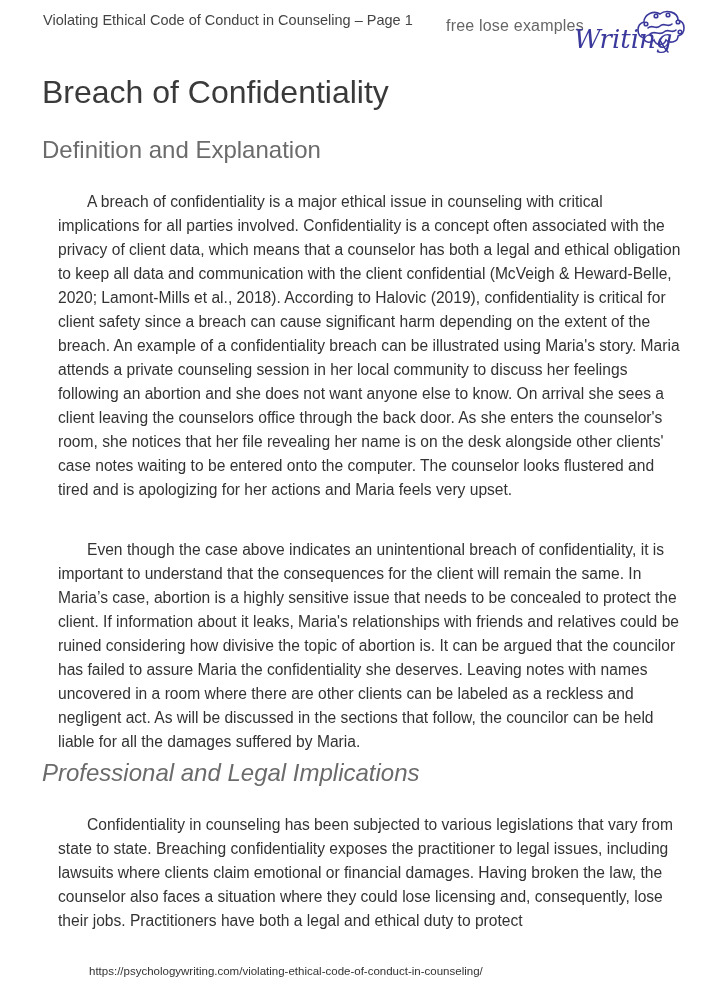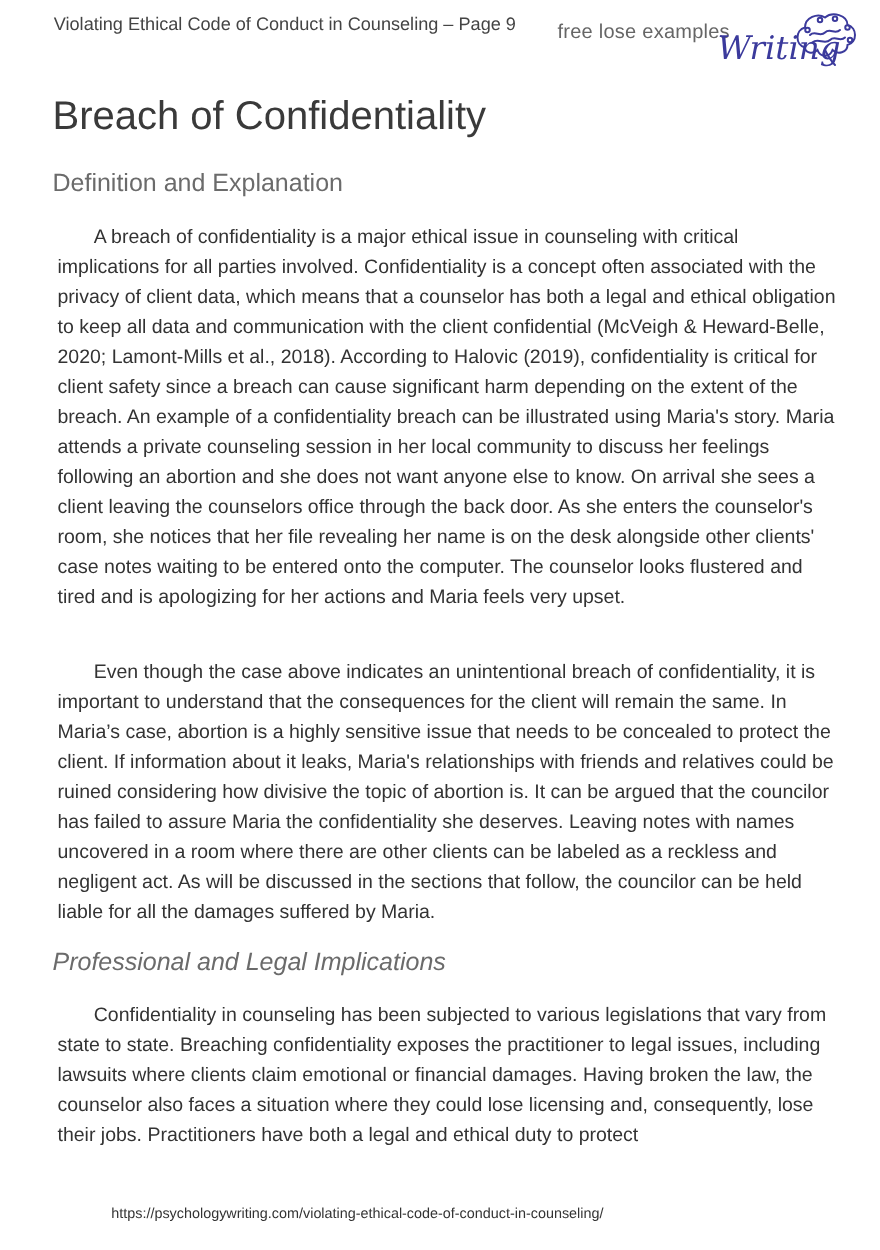--- a/index.html
+++ b/index.html
@@ -4,28 +4,28 @@
   <style>
     html, body { margin: 0; padding: 0; background: #ffffff; }
     body { width: 704px; height: 1000px; position: relative; overflow: hidden; font-family: "Liberation Sans", sans-serif; color: #333333; }
     .page-header-title { position: absolute; left: 43px; top: 12px; font-size: 14.5px; color: #444444; }
     .logo { position: absolute; left: 444px; top: 12px; width: 250px; height: 58px; }
     .logo-tagline { position: absolute; left: 2px; top: 5px; font-size: 16px; color: #666666; letter-spacing: 0.2px; }
     .logo-word-bold { position: absolute; left: 0px; top: 26px; font-size: 23px; font-weight: bold; color: #1c1c1c; letter-spacing: -0.3px; }
     .logo-word-script { position: absolute; left: 130px; top: 12px; font-size: 26px; font-style: italic; font-family: "DejaVu Serif", serif; color: #3b3a9c; }
     .logo-brain { position: absolute; left: 190px; top: -4px; width: 52px; height: 46px; }
     .doc-title { position: absolute; left: 42px; top: 74px; margin: 0; font-size: 32px; font-weight: normal; color: #3a3a3a; text-align: right; }
-    .section-heading { position: absolute; left: 42px; margin: 0; font-size: 20px; font-weight: normal; color: #6b6b6b; }
-    .para { position: absolute; left: 42px; width: 628px; margin: 4px; font-size: 15.6px; line-height: 24px; color: #333333; text-indent: 29px; }
+    .section-heading { position: absolute; left: 42px; margin: 0; font-size: 24px; font-weight: normal; color: #6b6b6b; }
+    .para { position: absolute; left: 42px; width: 628px; margin: 16px; font-size: 15.6px; line-height: 24px; color: #333333; text-indent: 29px; }
     .footer-url { position: absolute; left: 43px; top: 965px; font-size: 11.5px; color: #333333; margin-left: 46px; }
   </style>
 </head>
 <body>
 
-<div class="page-header-title">Violating Ethical Code of Conduct in Counseling – Page 9</div>
+<div class="page-header-title">Violating Ethical Code of Conduct in Counseling – Page 1</div>
 
 <div class="logo">
   <span class="logo-tagline">free lose examples</span>
   <span class="logo-word-script">Writing</span>
   <svg class="logo-brain" viewBox="0 0 52 46" fill="none" stroke="#3b3a9c" stroke-width="1.6" stroke-linecap="round">
     <path d="M10 30 C2 28 2 16 10 14 C10 6 20 2 26 6 C32 1 44 4 44 12 C52 14 52 26 44 28 C44 34 36 36 32 32 C30 38 22 38 20 32 C16 36 10 34 10 30 Z"></path>
     <path d="M14 20 C18 16 22 22 26 18 C30 14 34 20 38 16"></path>
     <path d="M16 26 C20 22 26 28 30 24 C34 20 38 26 42 22"></path>
     <path d="M26 32 C28 36 30 40 34 44"></path>
     <circle cx="12" cy="16" r="1.8"></circle>

